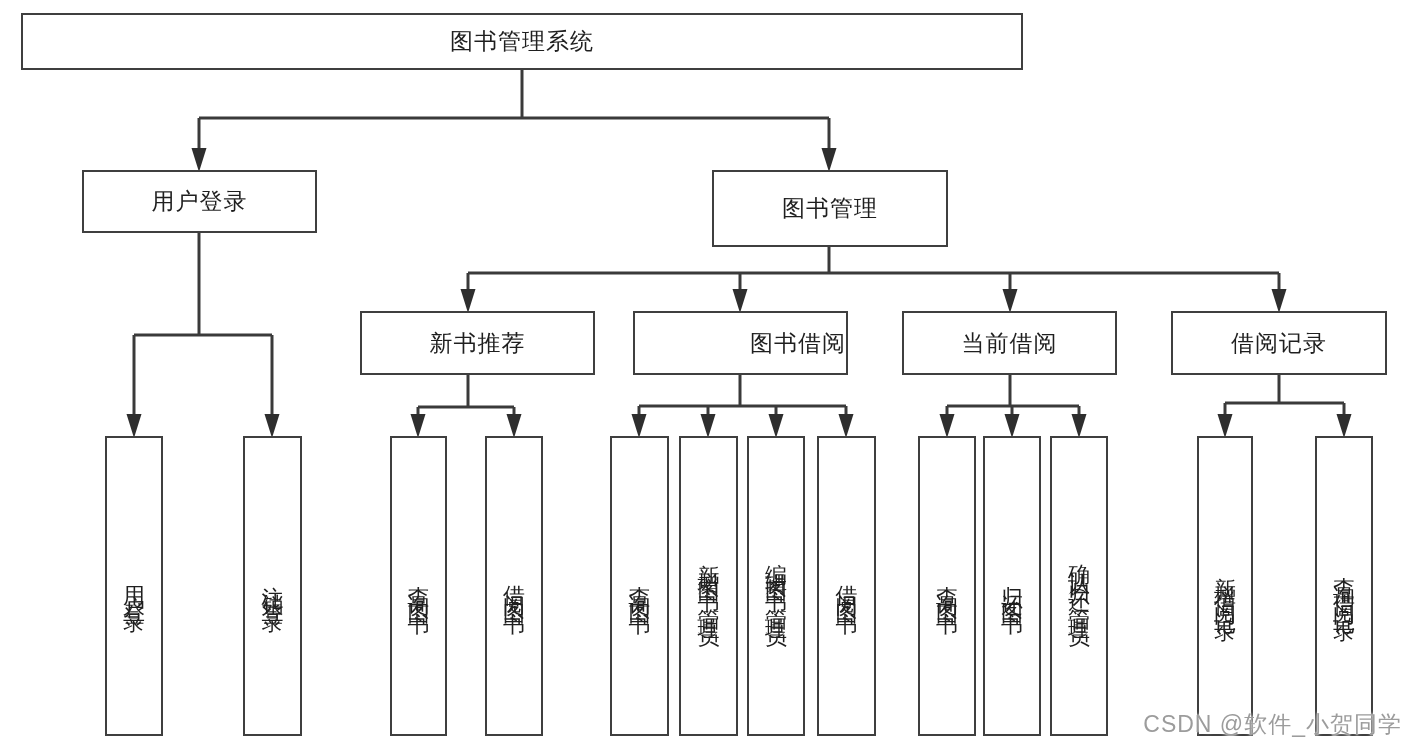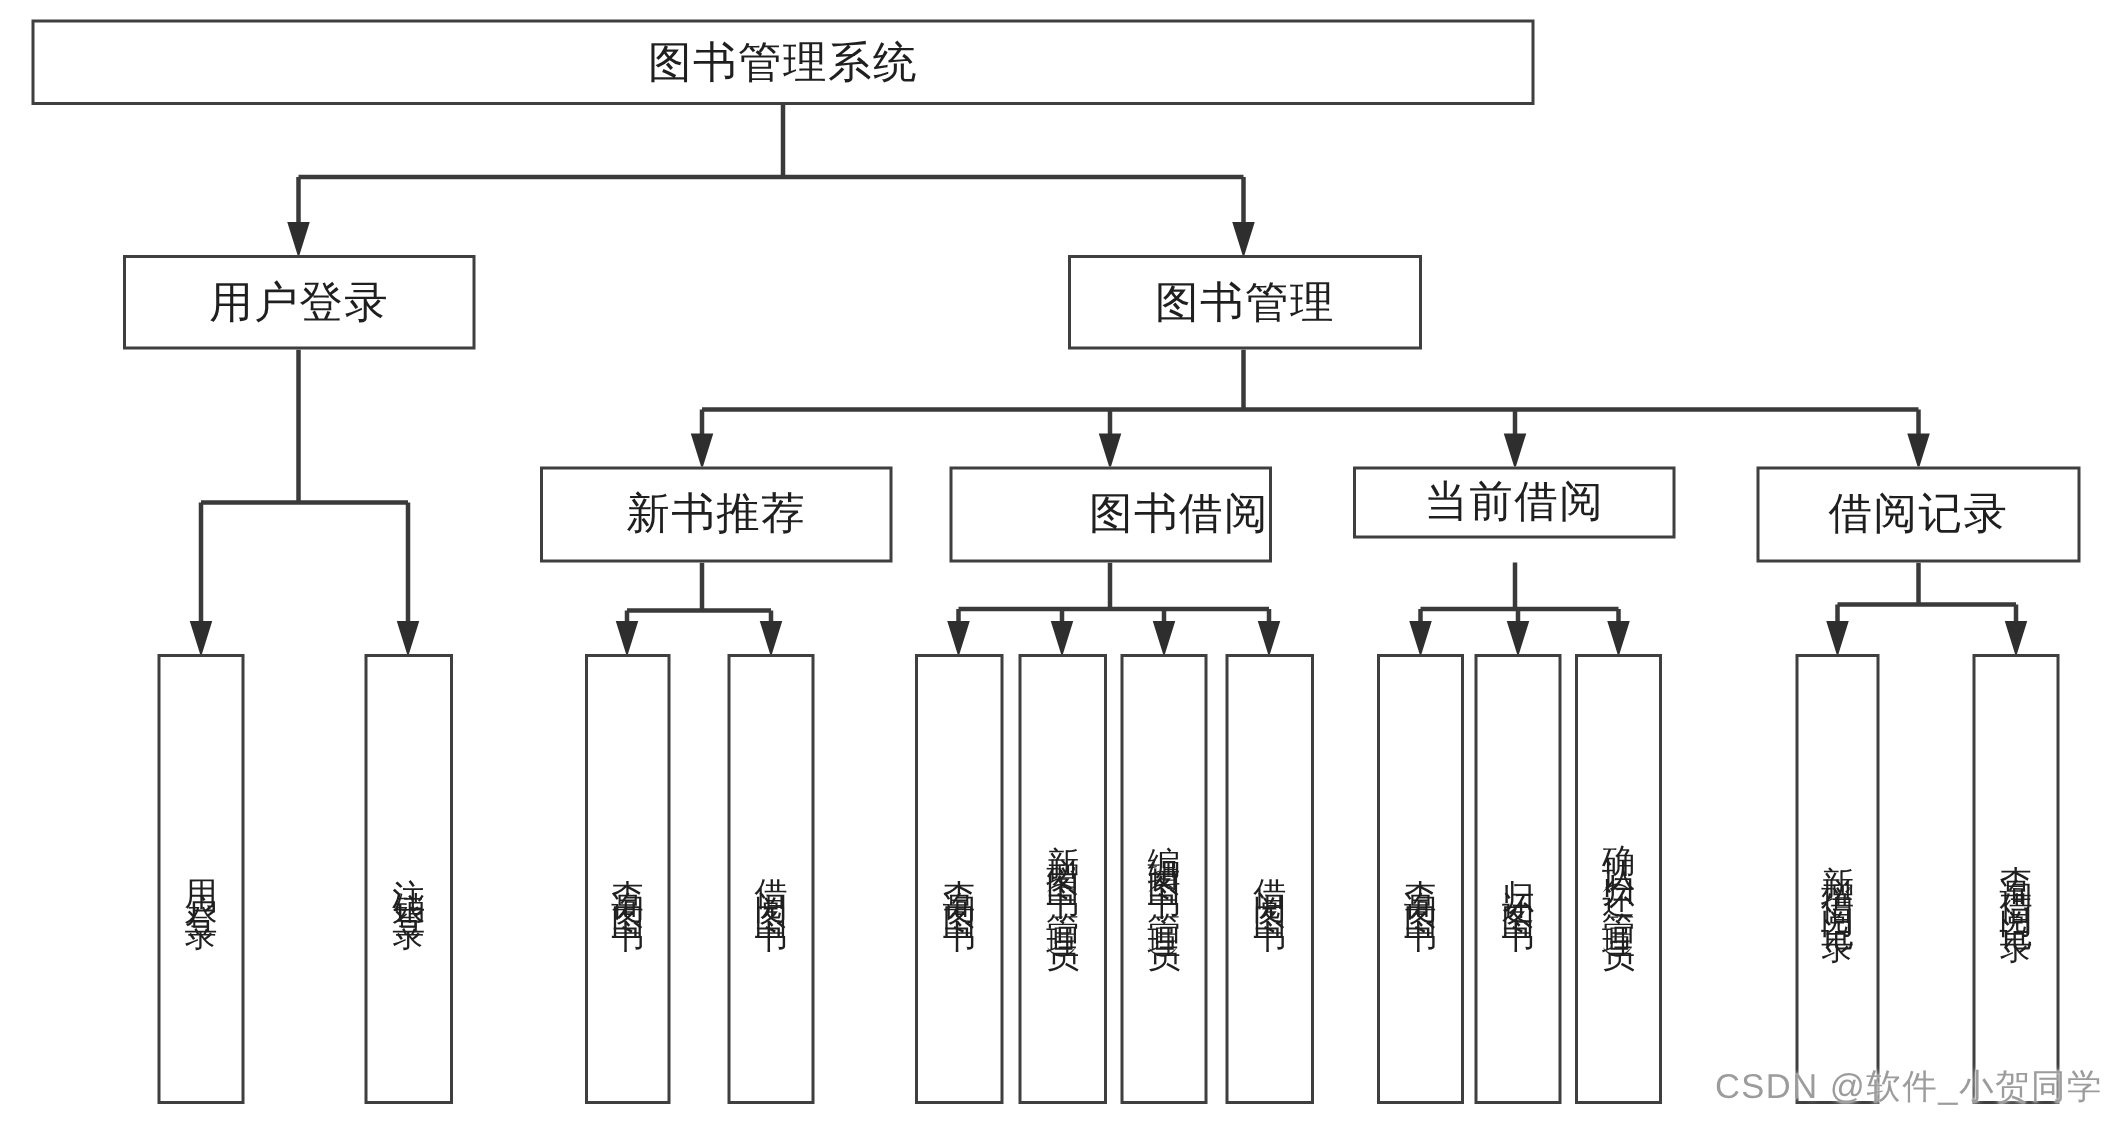--- a/index.html
+++ b/index.html
@@ -27,21 +27,21 @@
     position: absolute;
     box-sizing: border-box;
     background: #ffffff;
     border: 2.5px solid var(--border, #3f3f3f);
     color: var(--text, #1f1f1f);
     display: flex;
     align-items: center;
     justify-content: center;
   }
   .node.h span {
-    font-size: 29px;
+    font-size: 23px;
     letter-spacing: 1px;
     white-space: nowrap;
   }
   .node.v span {
     writing-mode: vertical-rl;
     text-orientation: mixed;
     font-size: 22px;
     letter-spacing: 9px;
     line-height: 1;
     white-space: nowrap;
@@ -116,30 +116,30 @@
       <line x1="1344" y1="403" x2="1344" y2="422" stroke="#3a3a3a" stroke-width="3"></line>
       <polygon points="1336.5,414 1351.5,414 1344,438" fill="#2e2e2e"></polygon>
     </svg>
   <div id="node-layer">
       <div class="node h" style="left: 21px; top: 13px; width: 1002px; height: 57px;">
         <span>图书管理系统</span>
       </div>
       <div class="node h" style="left: 82px; top: 170px; width: 235px; height: 63px;">
         <span>用户登录</span>
       </div>
-      <div class="node h" style="left: 712px; top: 170px; width: 236px; height: 63px;">
+      <div class="node h" style="left: 712px; top: 170px; width: 236px; height: 77px;">
         <span>图书管理</span>
       </div>
       <div class="node h" style="left: 360px; top: 311px; width: 235px; height: 64px;">
         <span>新书推荐</span>
       </div>
       <div class="node h" style="left: 633px; top: 311px; width: 215px; height: 64px; justify-content: flex-end;">
         <span>图书借阅</span>
       </div>
-      <div class="node h" style="left: 902px; top: 311px; width: 215px; height: 48px;">
+      <div class="node h" style="left: 902px; top: 311px; width: 215px; height: 64px;">
         <span>当前借阅</span>
       </div>
       <div class="node h" style="left: 1171px; top: 311px; width: 216px; height: 64px;">
         <span>借阅记录</span>
       </div>
       <div class="node v" style="left: 105px; top: 436px; width: 58px; height: 300px;">
         <span>用户登录</span>
       </div>
       <div class="node v" style="left: 243px; top: 436px; width: 59px; height: 300px;">
         <span>注销登录</span>

